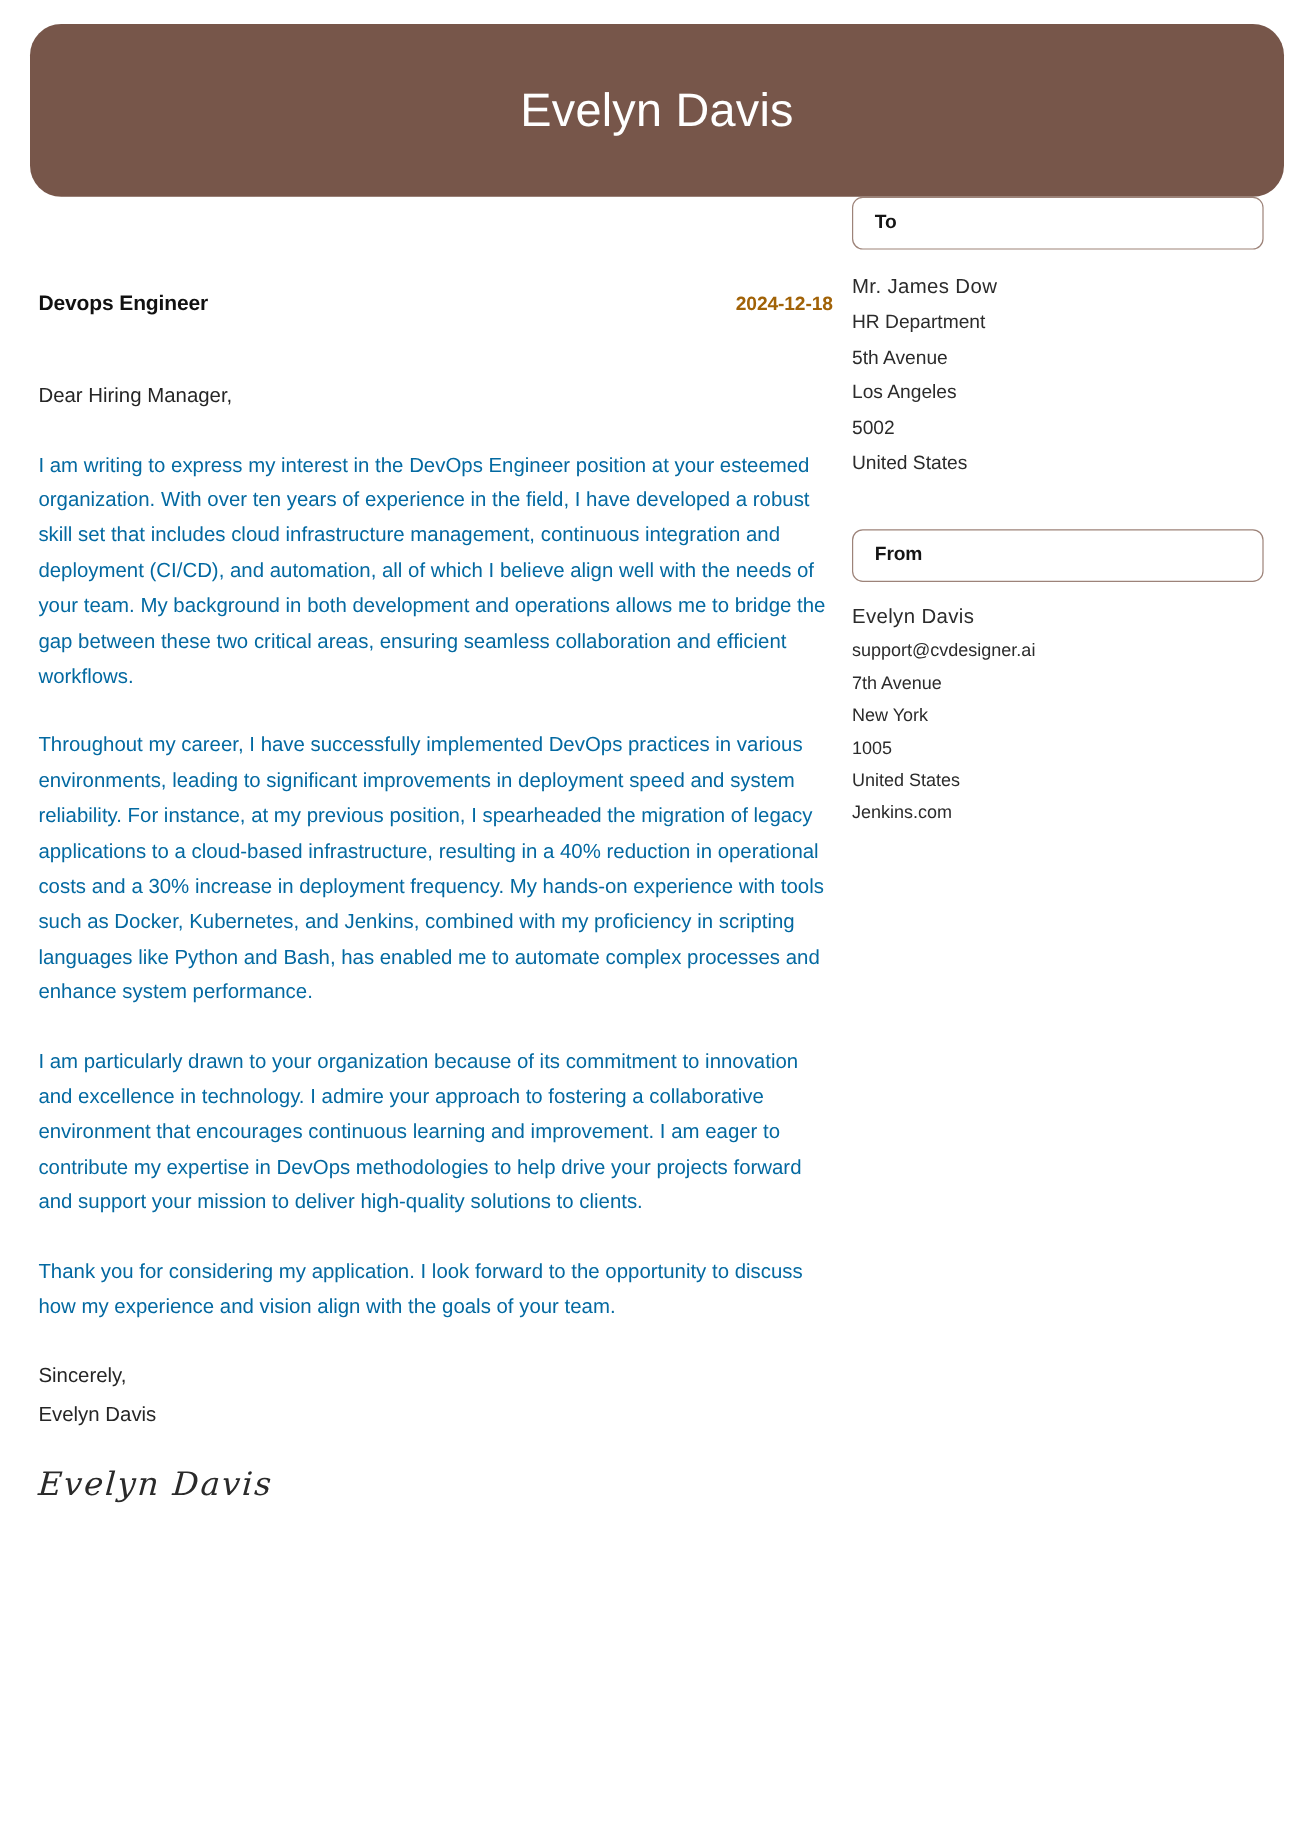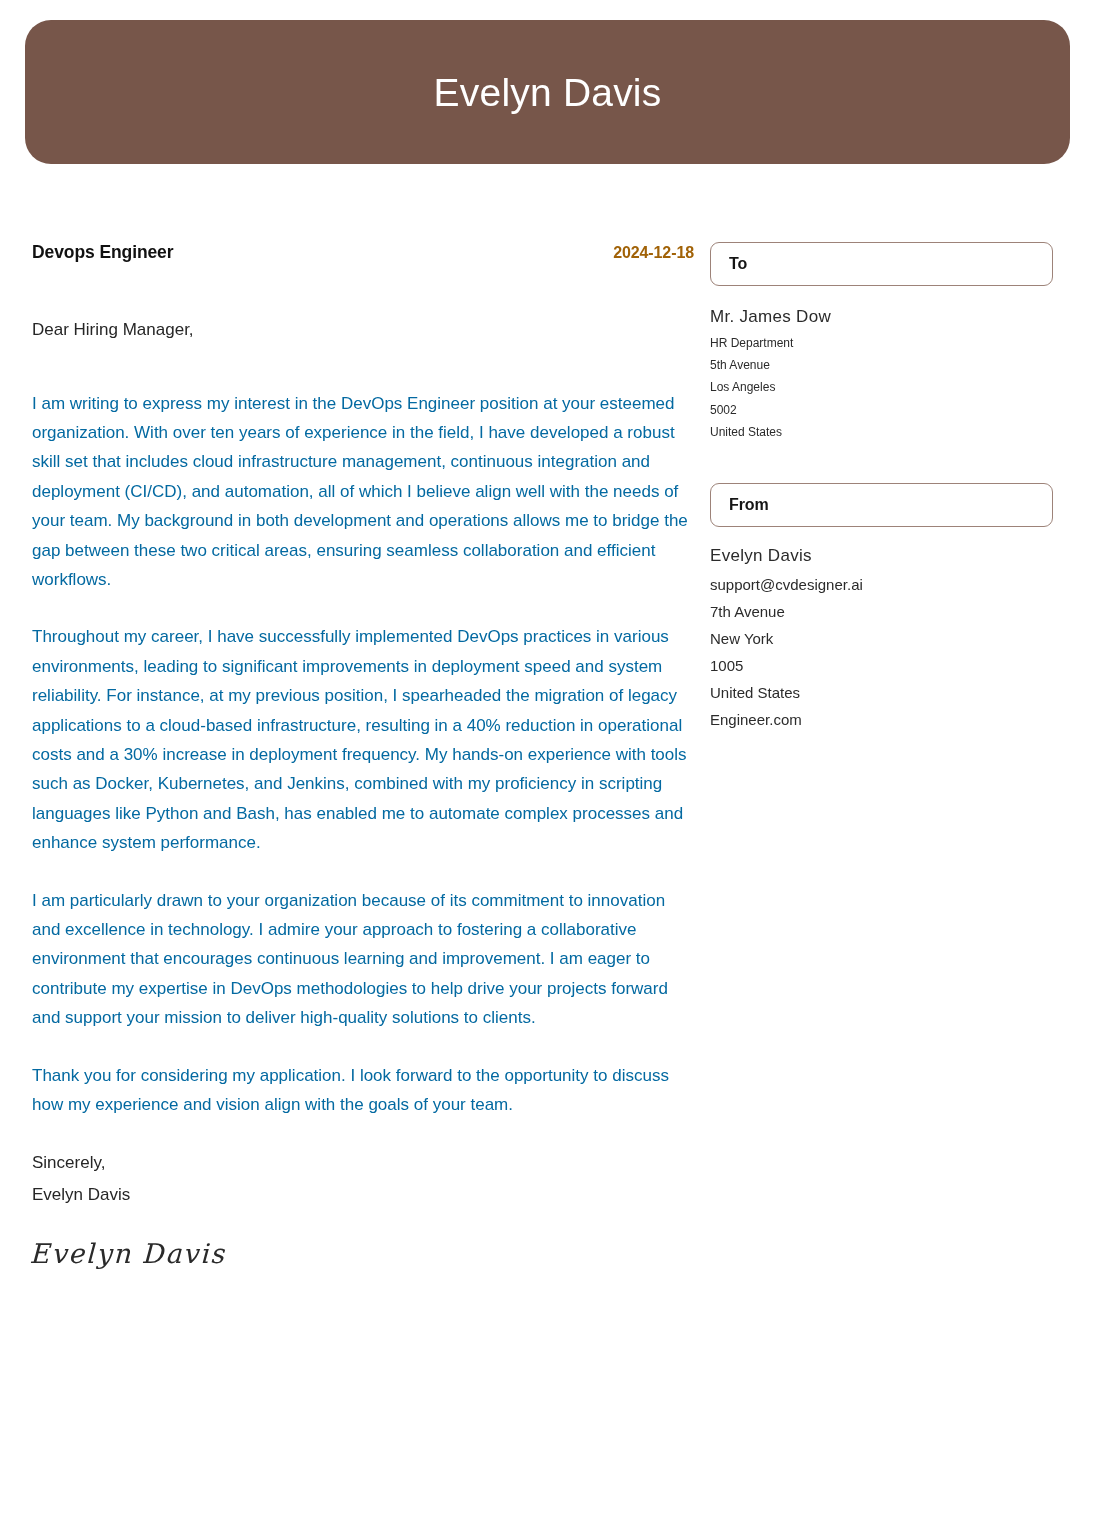--- a/index.html
+++ b/index.html
@@ -55,21 +55,20 @@
 
   .letter-col {
     width: 710px;
     padding-left: 32px;
     padding-right: 12px;
     padding-top: 78px;
   }
 
   .side-col {
     width: 385px;
-    padding-top: 78px;
     padding-right: 42px;
   }
 
   
   .meta-row {
     display: flex;
     justify-content: space-between;
     align-items: baseline;
     width: 662px;
     margin-bottom: 54px;
@@ -85,21 +84,21 @@
   .letter-date {
     font-size: 16px;
     font-weight: bold;
     color: #a16207;
     letter-spacing: -0.1px;
   }
 
   .salutation {
     font-size: 17px;
     color: #262626;
-    margin-bottom: 46px;
+    margin-bottom: 30px;
     line-height: 1.5;
   }
 
   .letter-par {
     font-size: 17px;
     color: #0369a1;
     line-height: 1.73;
     width: 662px;
     margin-bottom: 28px;
     text-align: left;
@@ -141,21 +140,21 @@
     color: #151515;
     letter-spacing: -0.1px;
   }
 
   .addr-list {
     margin-top: 15px;
     list-style: none;
   }
 
   .addr-list li {
-    font-size: 12px;
+    font-size: 16px;
     color: #2b2b2b;
     line-height: 1.84;
     white-space: nowrap;
   }
 
   .addr-name {
     font-weight: normal;
     color: #0f0f0f;
     font-size: 17px !important;
     letter-spacing: 0.3px;
@@ -220,20 +219,20 @@
         <div class="addr-box">
           <span class="addr-box-label">From</span>
         </div>
         <ul class="addr-list from-list">
           <li class="addr-name">Evelyn Davis</li>
           <li>support@cvdesigner.ai</li>
           <li>7th Avenue</li>
           <li>New York</li>
           <li>1005</li>
           <li>United States</li>
-          <li>Engineer.com</li>
+          <li>Jenkins.com</li>
         </ul>
       </div>
 
     </div>
 
   </div>
 </div>
 
 </body></html>

